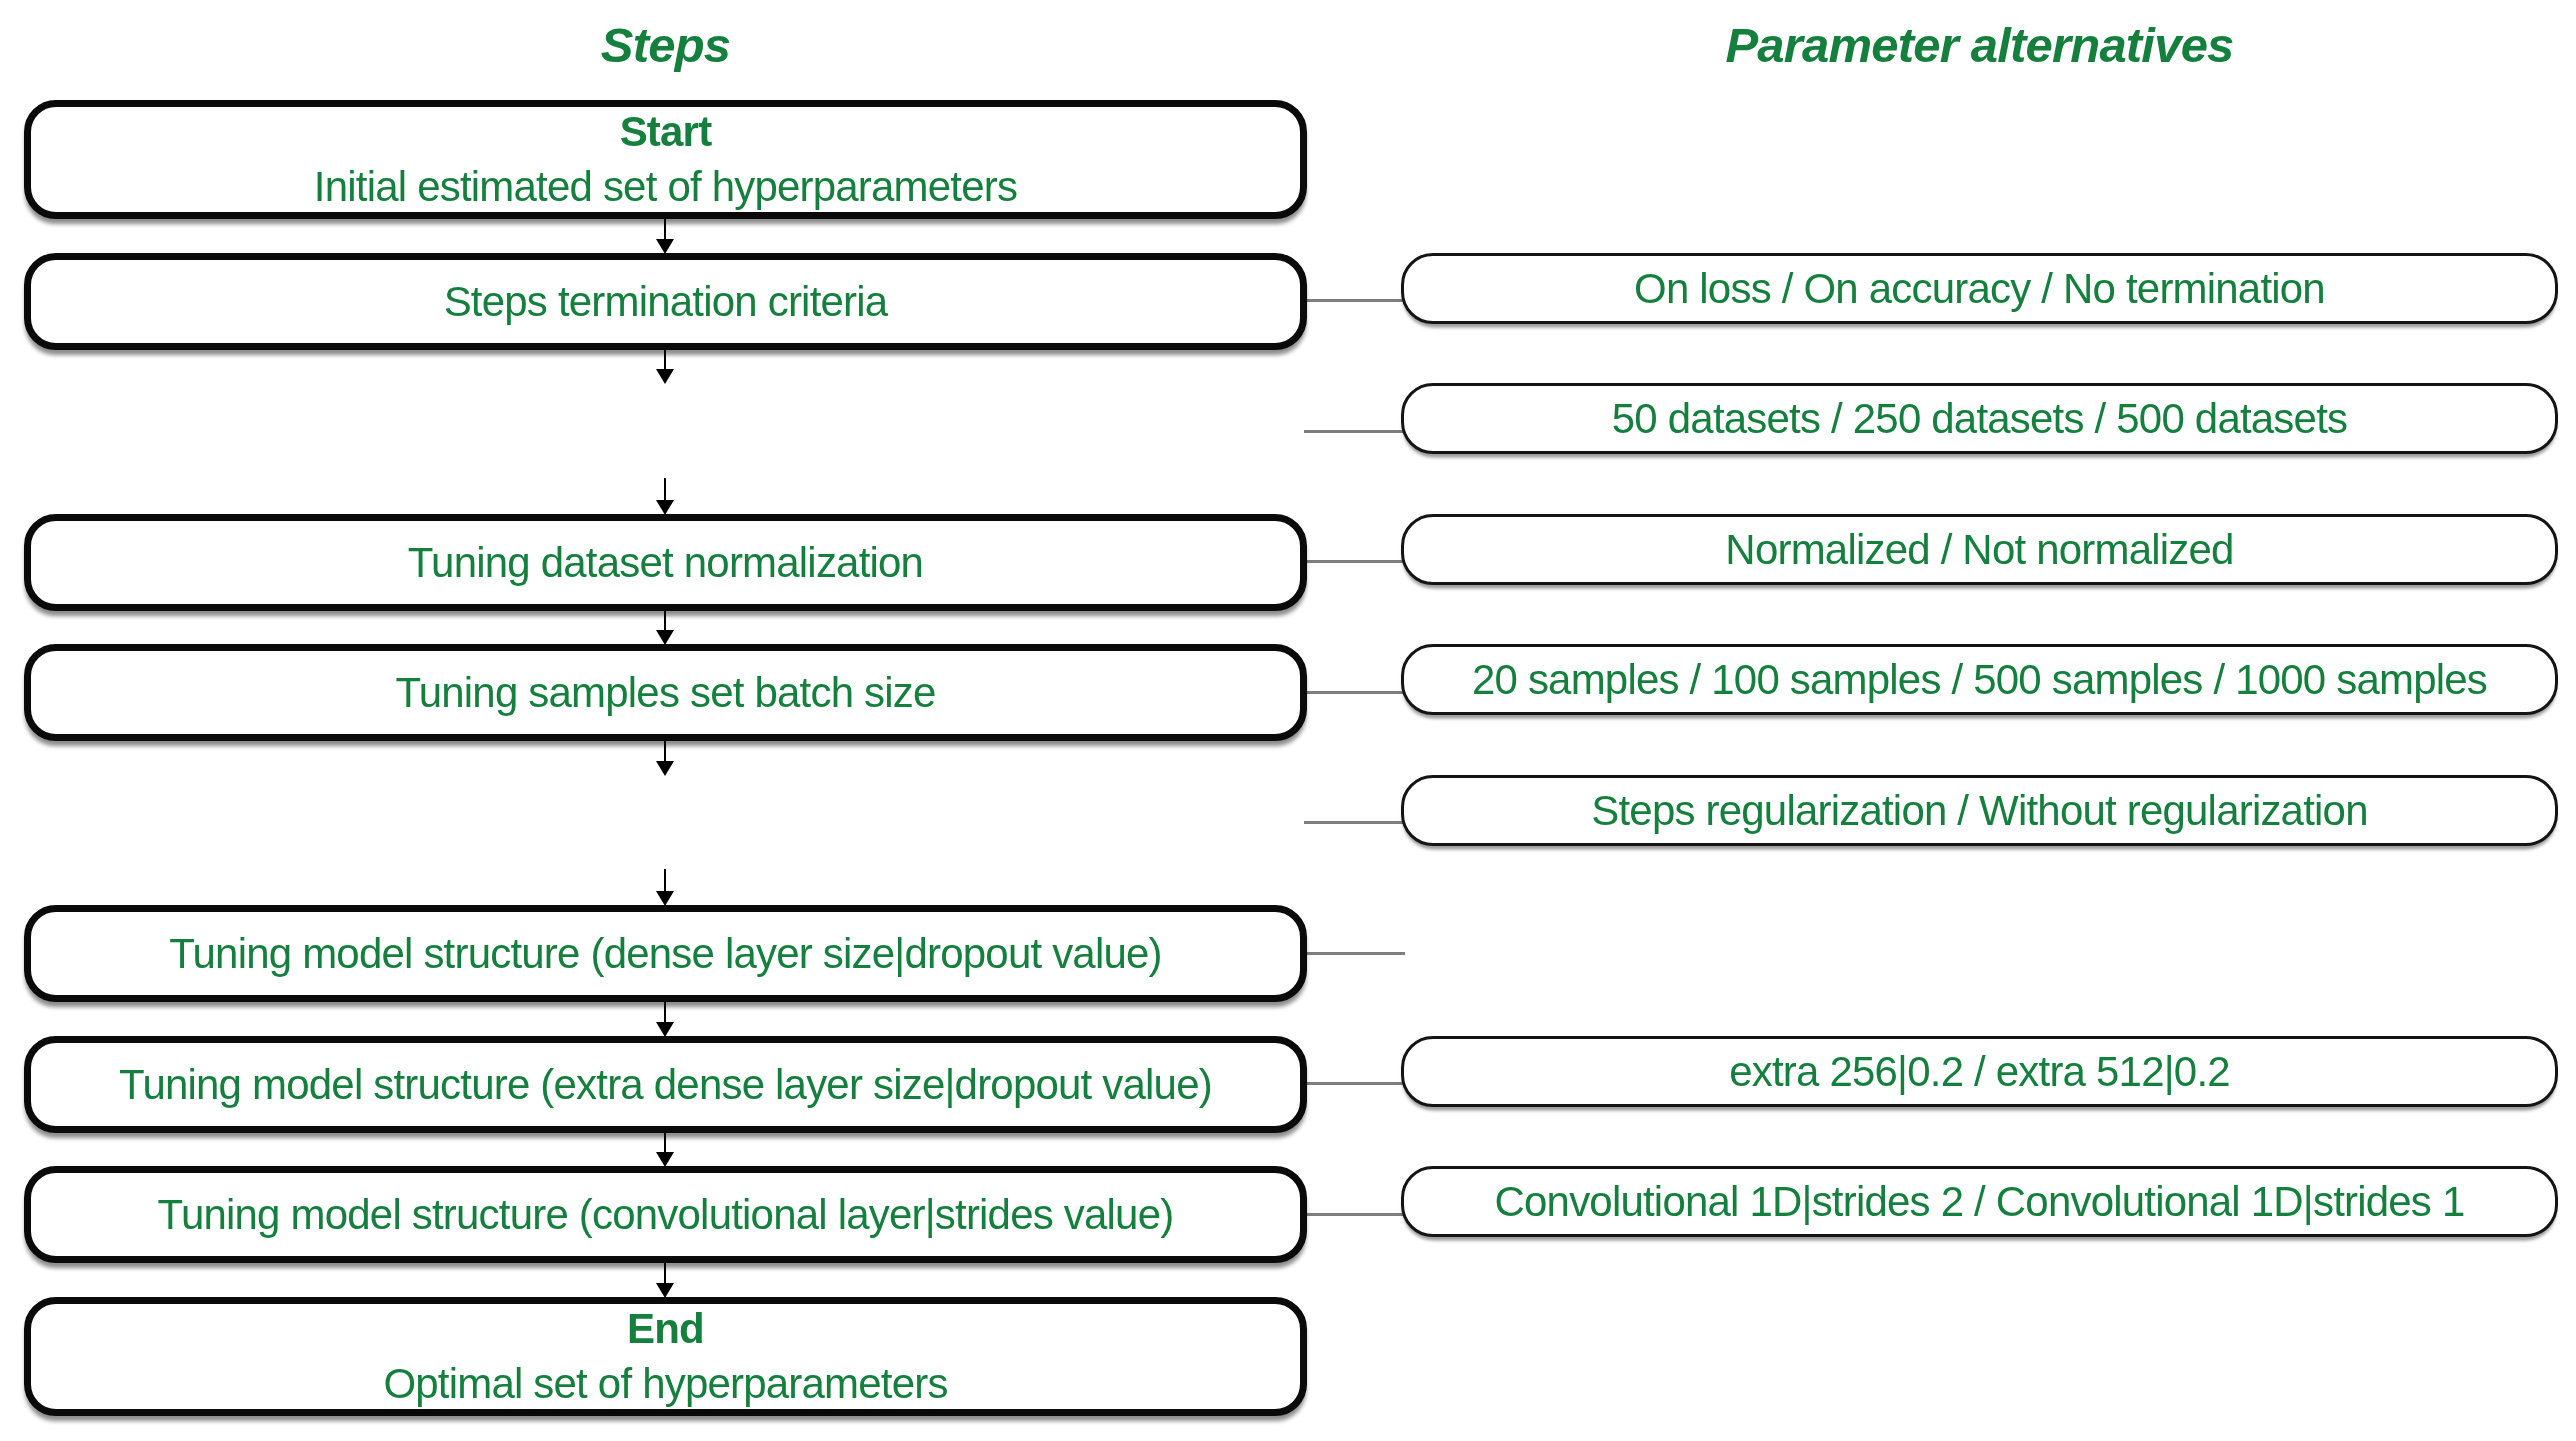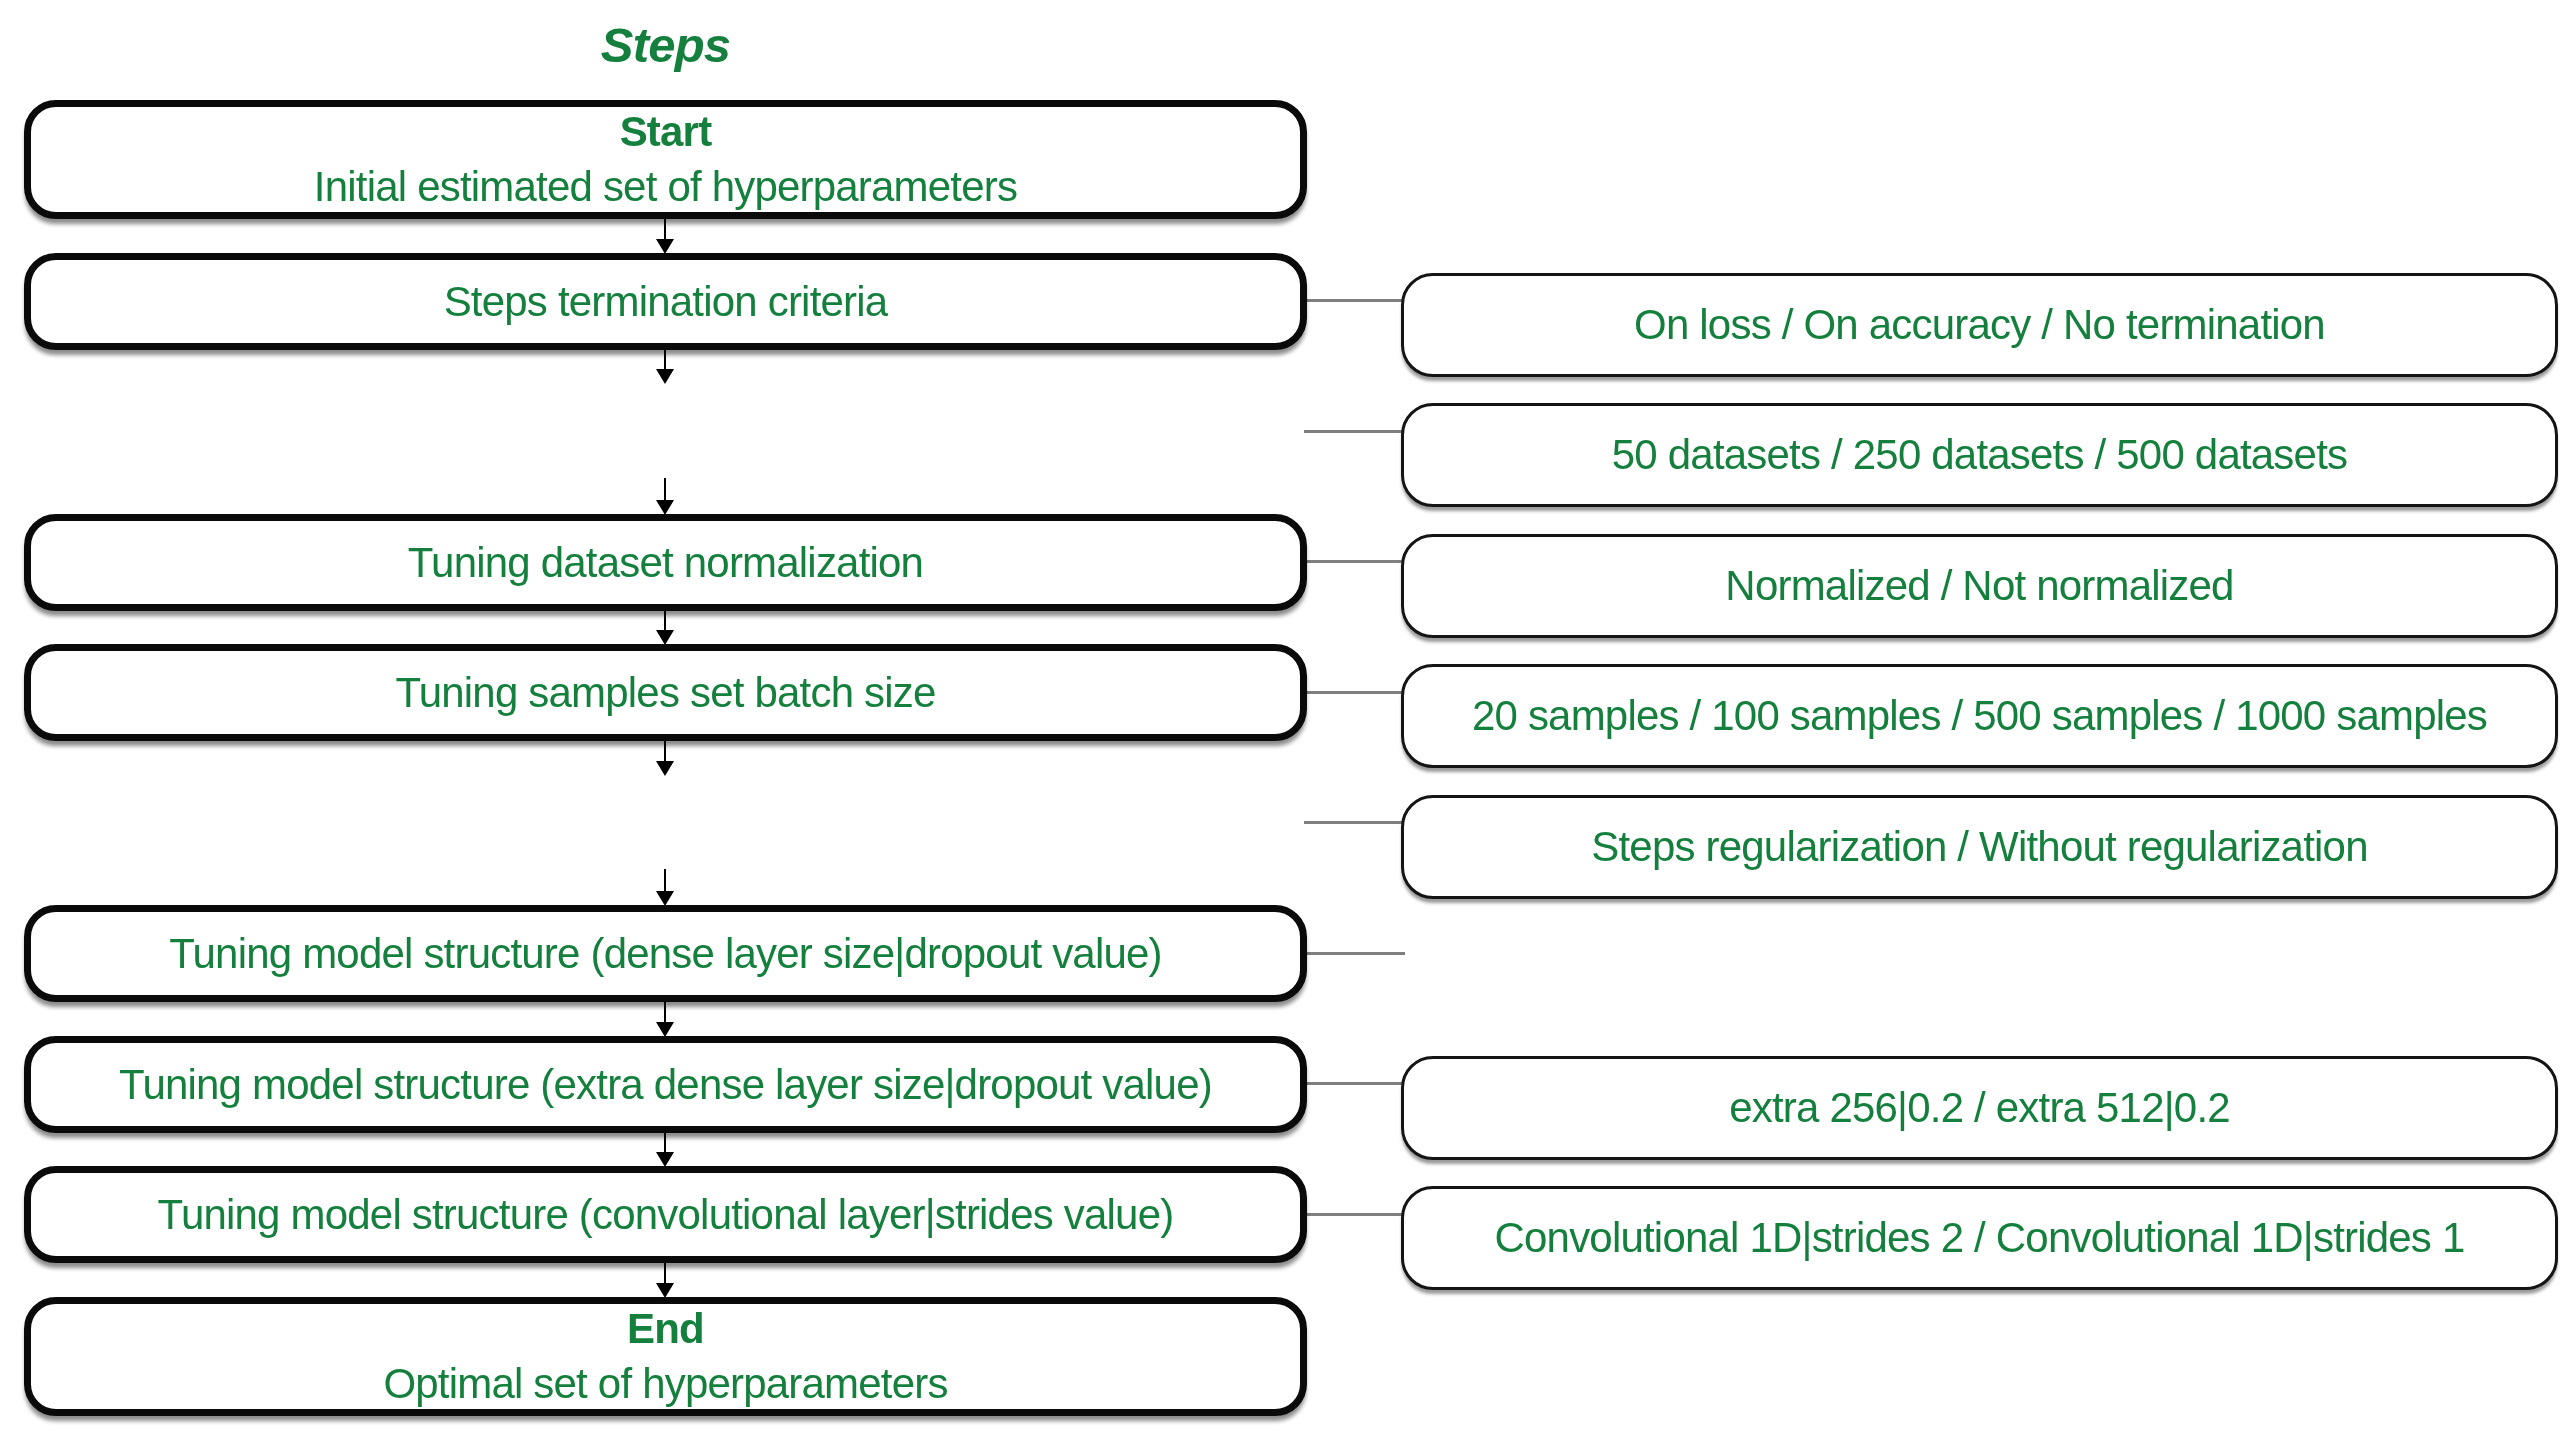--- a/index.html
+++ b/index.html
@@ -51,35 +51,34 @@
     height: 119px;
     flex-direction: column;
     line-height: 1.3;
   }
   .node-title { font-weight: bold; }
 
   .alt-box {
     position: absolute;
     left: 1401px;
     width: 1157px;
-    height: 104px;
+    height: 71px;
     box-sizing: border-box;
     background: #ffffff;
     border: 3.4px solid #141414;
     border-radius: 32px;
     box-shadow: 0 5.1px 3.4px -1.7px rgba(0,0,0,0.40);
     display: flex;
     align-items: center;
     justify-content: center;
     font-size: 42px;
     letter-spacing: -0.8px;
     white-space: nowrap;
     padding: 0 10.2px;
     z-index: 2;
-    margin-top: 20px;
   }
 
   .h-connector {
     position: absolute;
     left: 1304px;
     width: 101px;
     height: 3.4px;
     background: #7f7f7f;
     z-index: 1;
   }
@@ -108,20 +107,21 @@
     border-right: 9.3px solid transparent;
     border-top: 15.3px solid #000000;
   }
 </style>
 </head>
 <body>
 
 <div class="canvas">
 
   <div class="col-header steps">Steps</div>
+  <div class="col-header alts">Parameter alternatives</div>
 
   <div class="step-box terminal" style="top:100px">
     <div class="node-title">Start</div>
     <div class="node-subtitle">Initial estimated set of hyperparameters</div>
   </div>
   <div class="v-arrow" style="left:656px; top:219px">
     <div class="shaft"></div>
       <div class="head"></div>
   </div>
 

